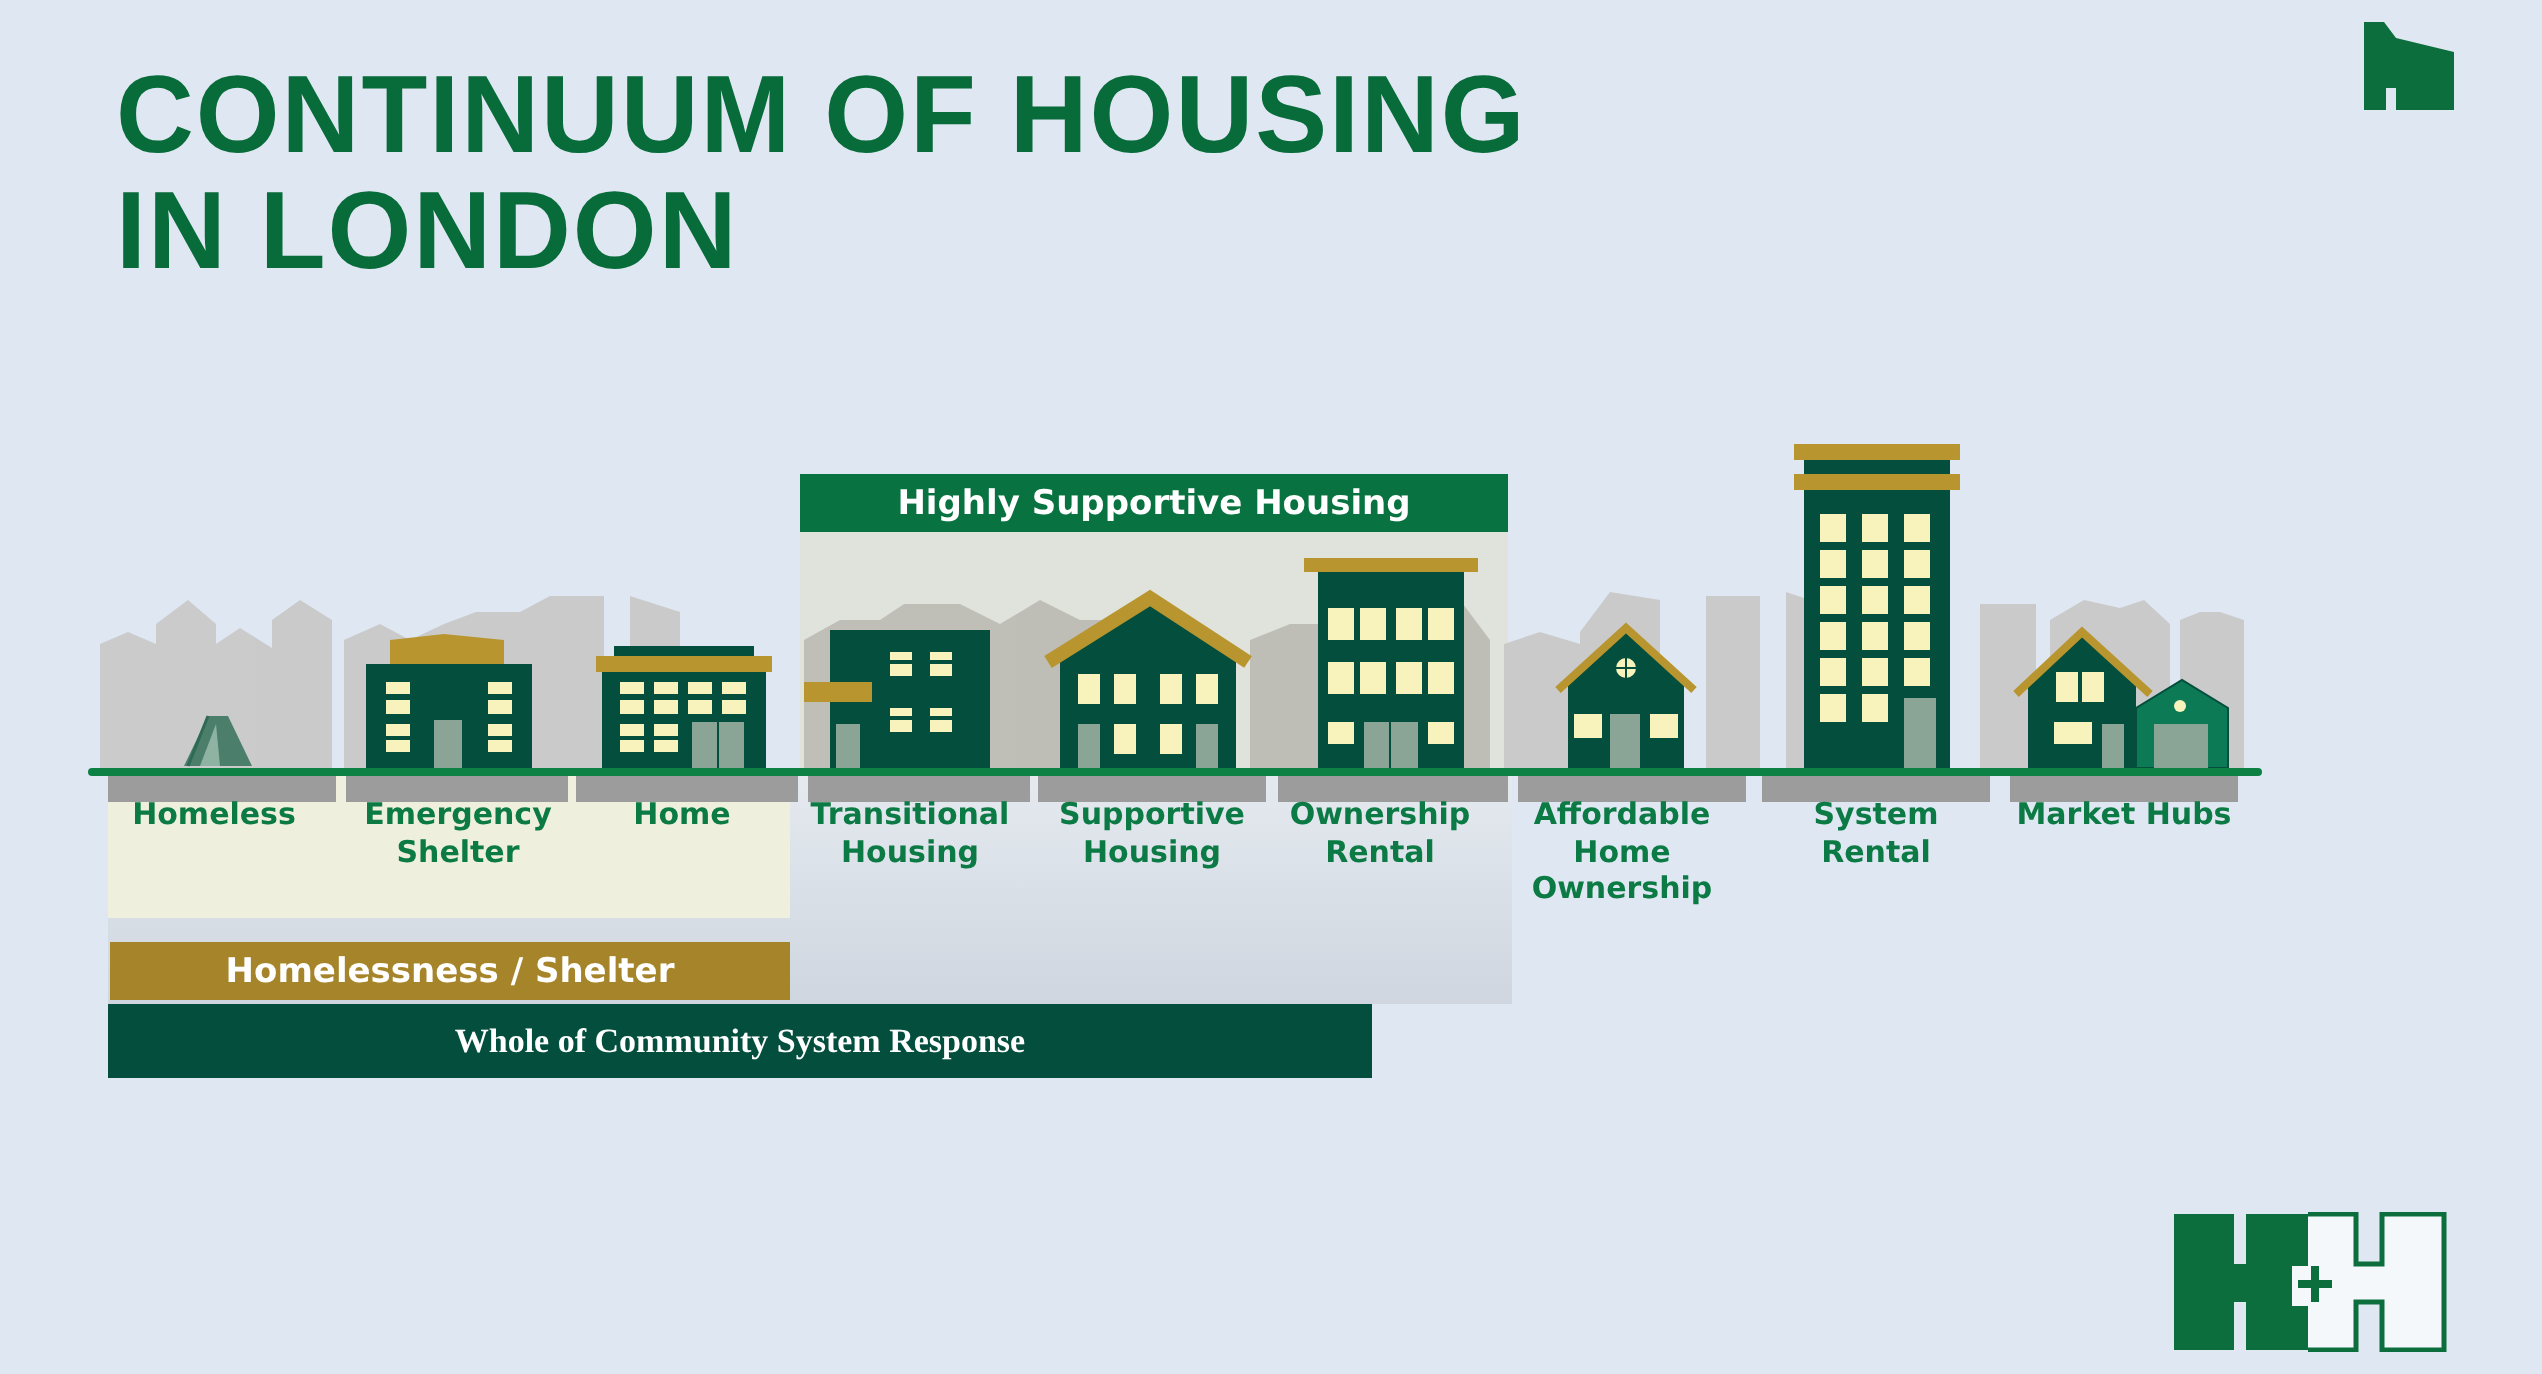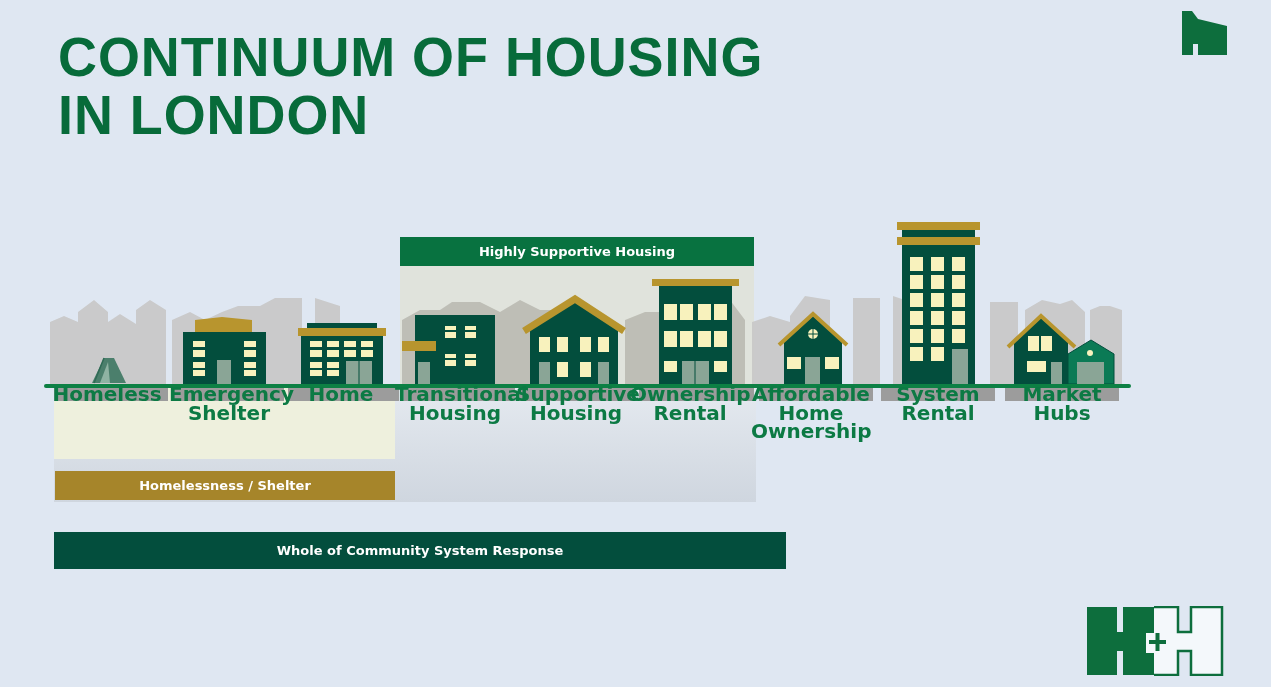--- a/index.html
+++ b/index.html
@@ -16,33 +16,33 @@
   }
   .abs { position:absolute; }
   .logo-top { left:1182px; top:11px; }
   .logo-bottom { left:1086px; top:606px; }
   .support-bg { left:400px; top:266px; width:354px; height:120px; background:#e0e2d8; opacity:0.85; }
   .lower-grad { left:54px; top:386px; width:702px; height:116px;
     background:linear-gradient(to bottom, #e5eaf0 0%, #cfd6df 100%); }
   .shelter-bg2 { left:54px; top:386px; width:341px; height:73px; background:#eef0dd; }
 
   .banner {
-    position:absolute; color:#fff; font-weight:bold; font-size:13px;
+    position:absolute; color:#fff; font-weight:bold; font-size:17px;
     display:flex; align-items:center; justify-content:center;
   }
   .hsh { left:400px; top:237px; width:354px; height:29px; background:#087240; }
   .hs { left:55px; top:459px; width:340px; height:29px; background:#a6852a;margin-top:12px; }
-  .wcs { left:54px; top:532px; width:732px; height:37px; background:#034e3d; }
+  .wcs { left:54px; top:502px; width:632px; height:37px; background:#034e3d;font-family:Liberation Serif, serif; }
 
   .ground { left:44px; top:384px; width:1087px; height:4px; background:#0d8044; border-radius:2px; }
   .slab { position:absolute; top:388px; height:13px; background:#9c9c9c; }
 
   .label {
-    position:absolute; top:385px; width:120px; text-align:center;
-    color:#0c7a44; font-weight:bold; font-size:20px; line-height:18.5px;
+    position:absolute; top:398px; width:120px; text-align:center;
+    color:#0c7a44; font-weight:bold; font-size:15px; line-height:18.5px;
   }
   .skyline { left:0; top:0; }
 </style>
 </head>
 <body>
 
 <div class="title">
   <div>CONTINUUM OF HOUSING</div>
   <div>IN LONDON</div>
 </div>

